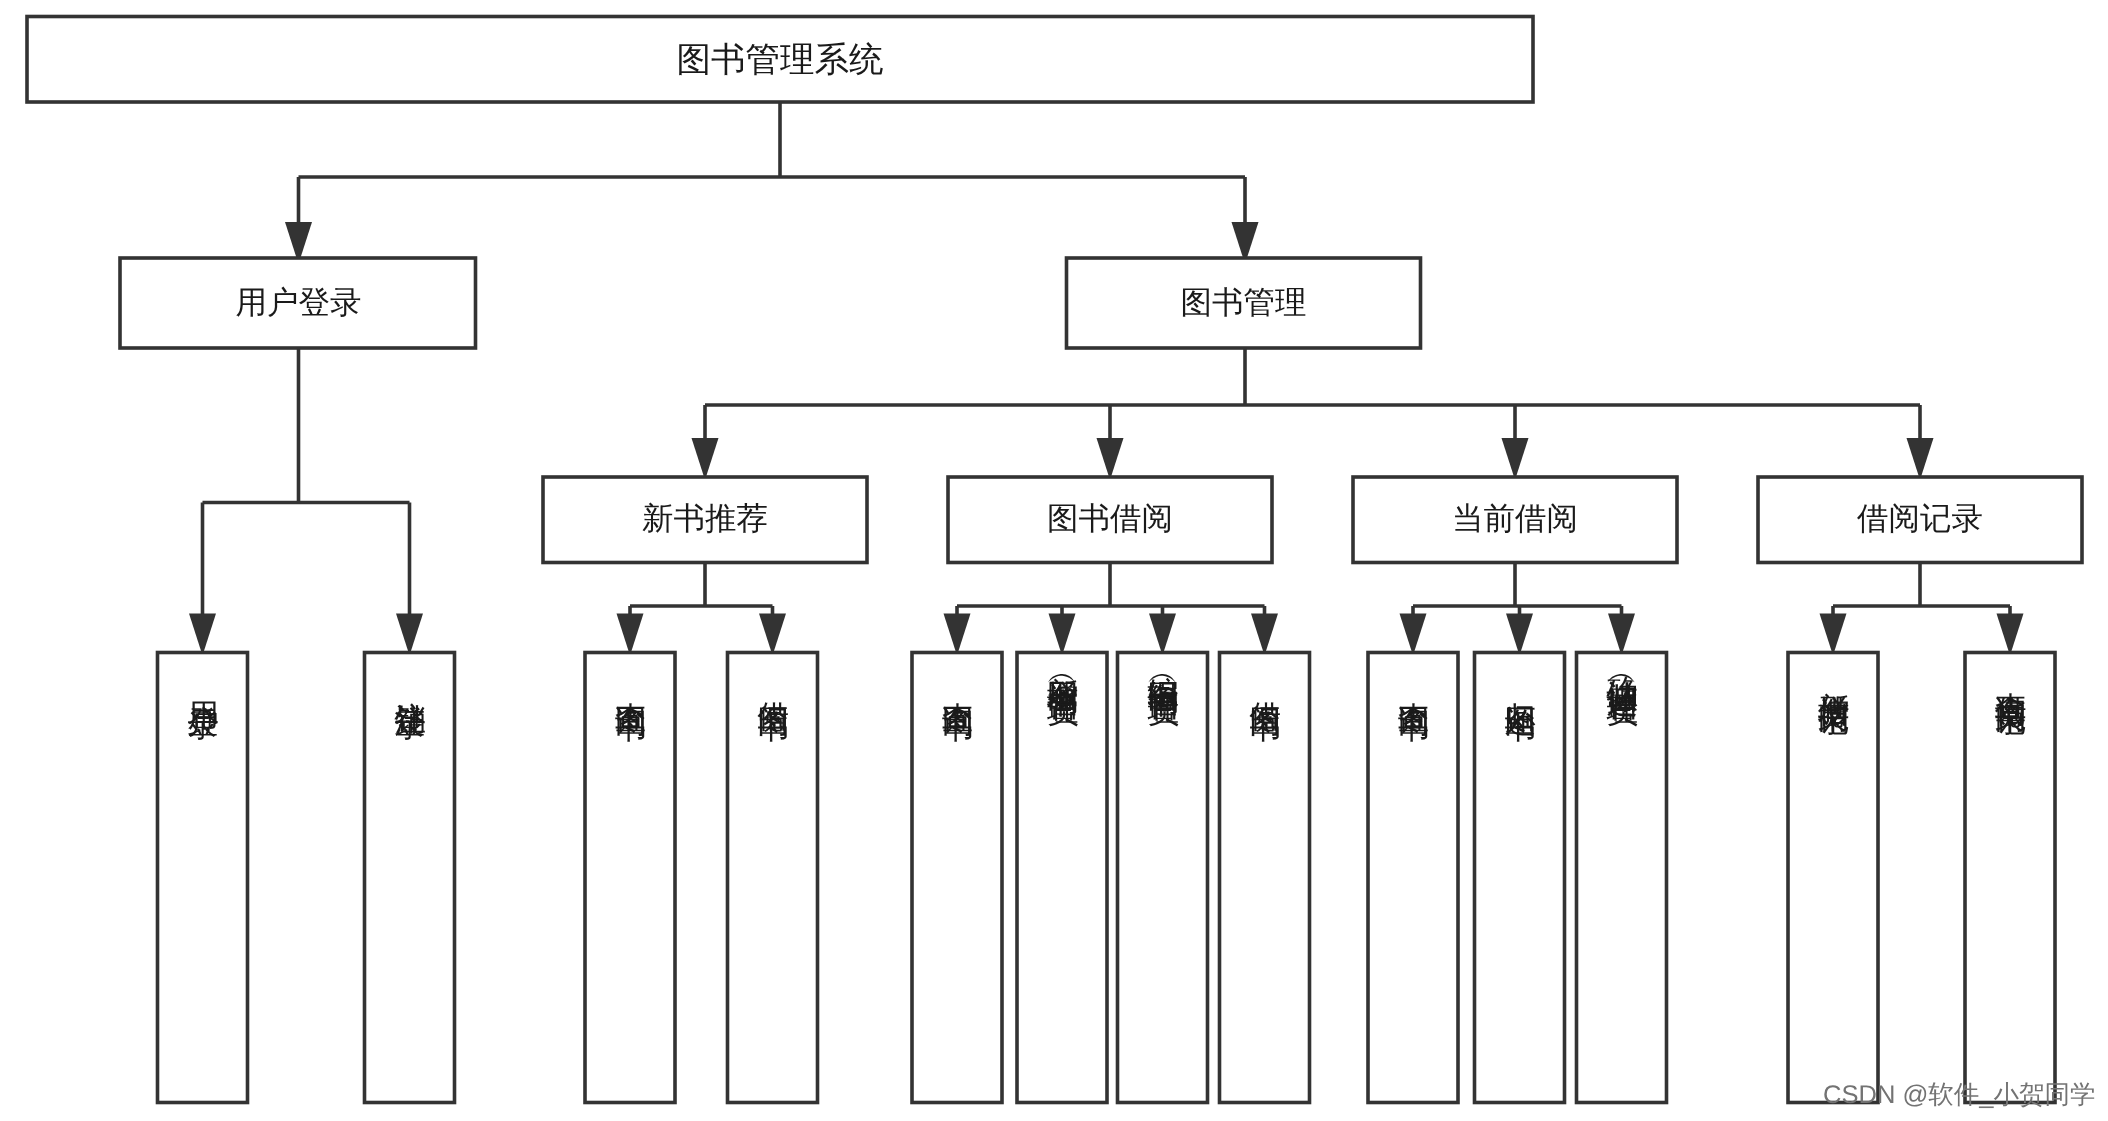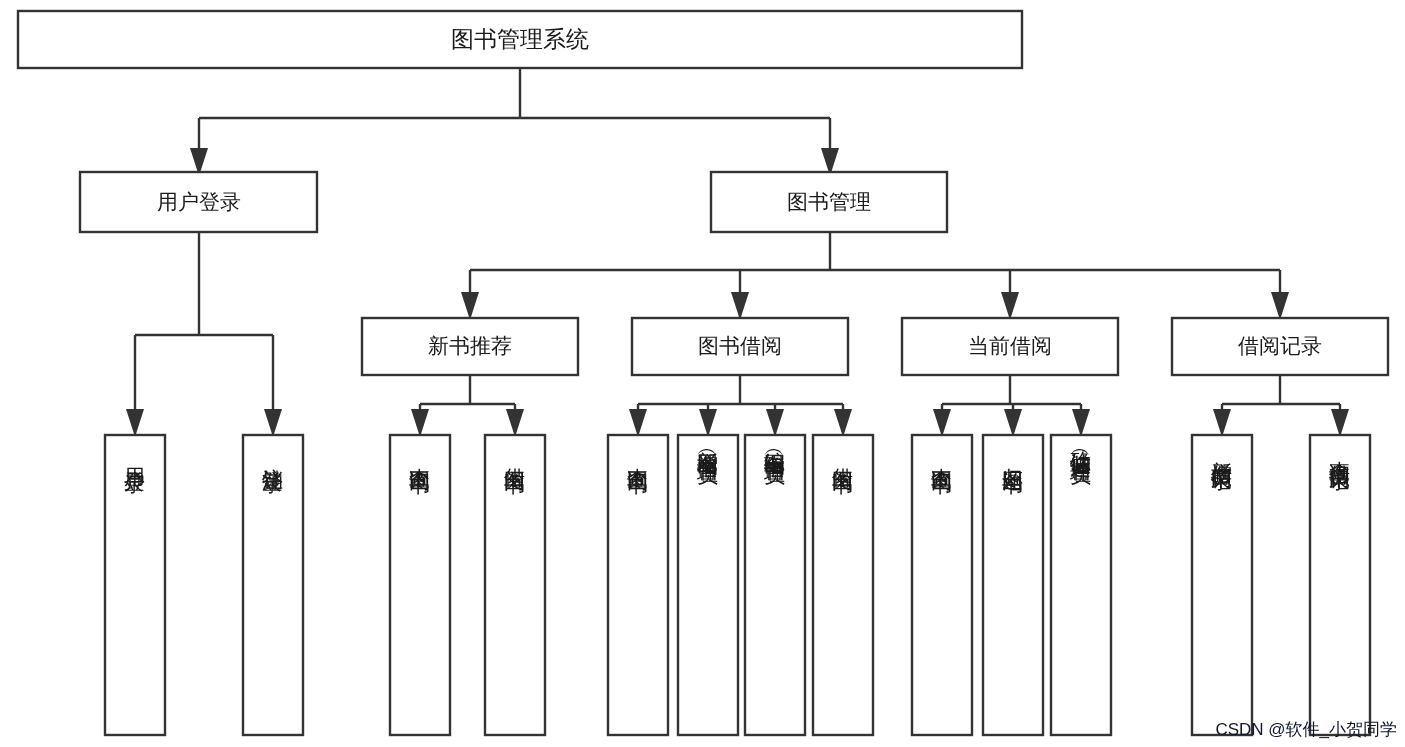--- a/index.html
+++ b/index.html
@@ -52,21 +52,21 @@
   .arrow-head {
     fill: #333333;
     stroke: none;
   }
   .watermark {
     position: absolute;
     right: 8px;
     bottom: 6px;
     font-family: "Liberation Sans", "DejaVu Sans", sans-serif;
     font-size: 17px;
-    color: #0f172a;
+    color: #737373;
     white-space: nowrap;
     user-select: none;
   }
 </style>
 </head>
 <body>
 
 <svg id="diagram" viewBox="0 0 1405 747" xmlns="http://www.w3.org/2000/svg">
 
   <defs>

